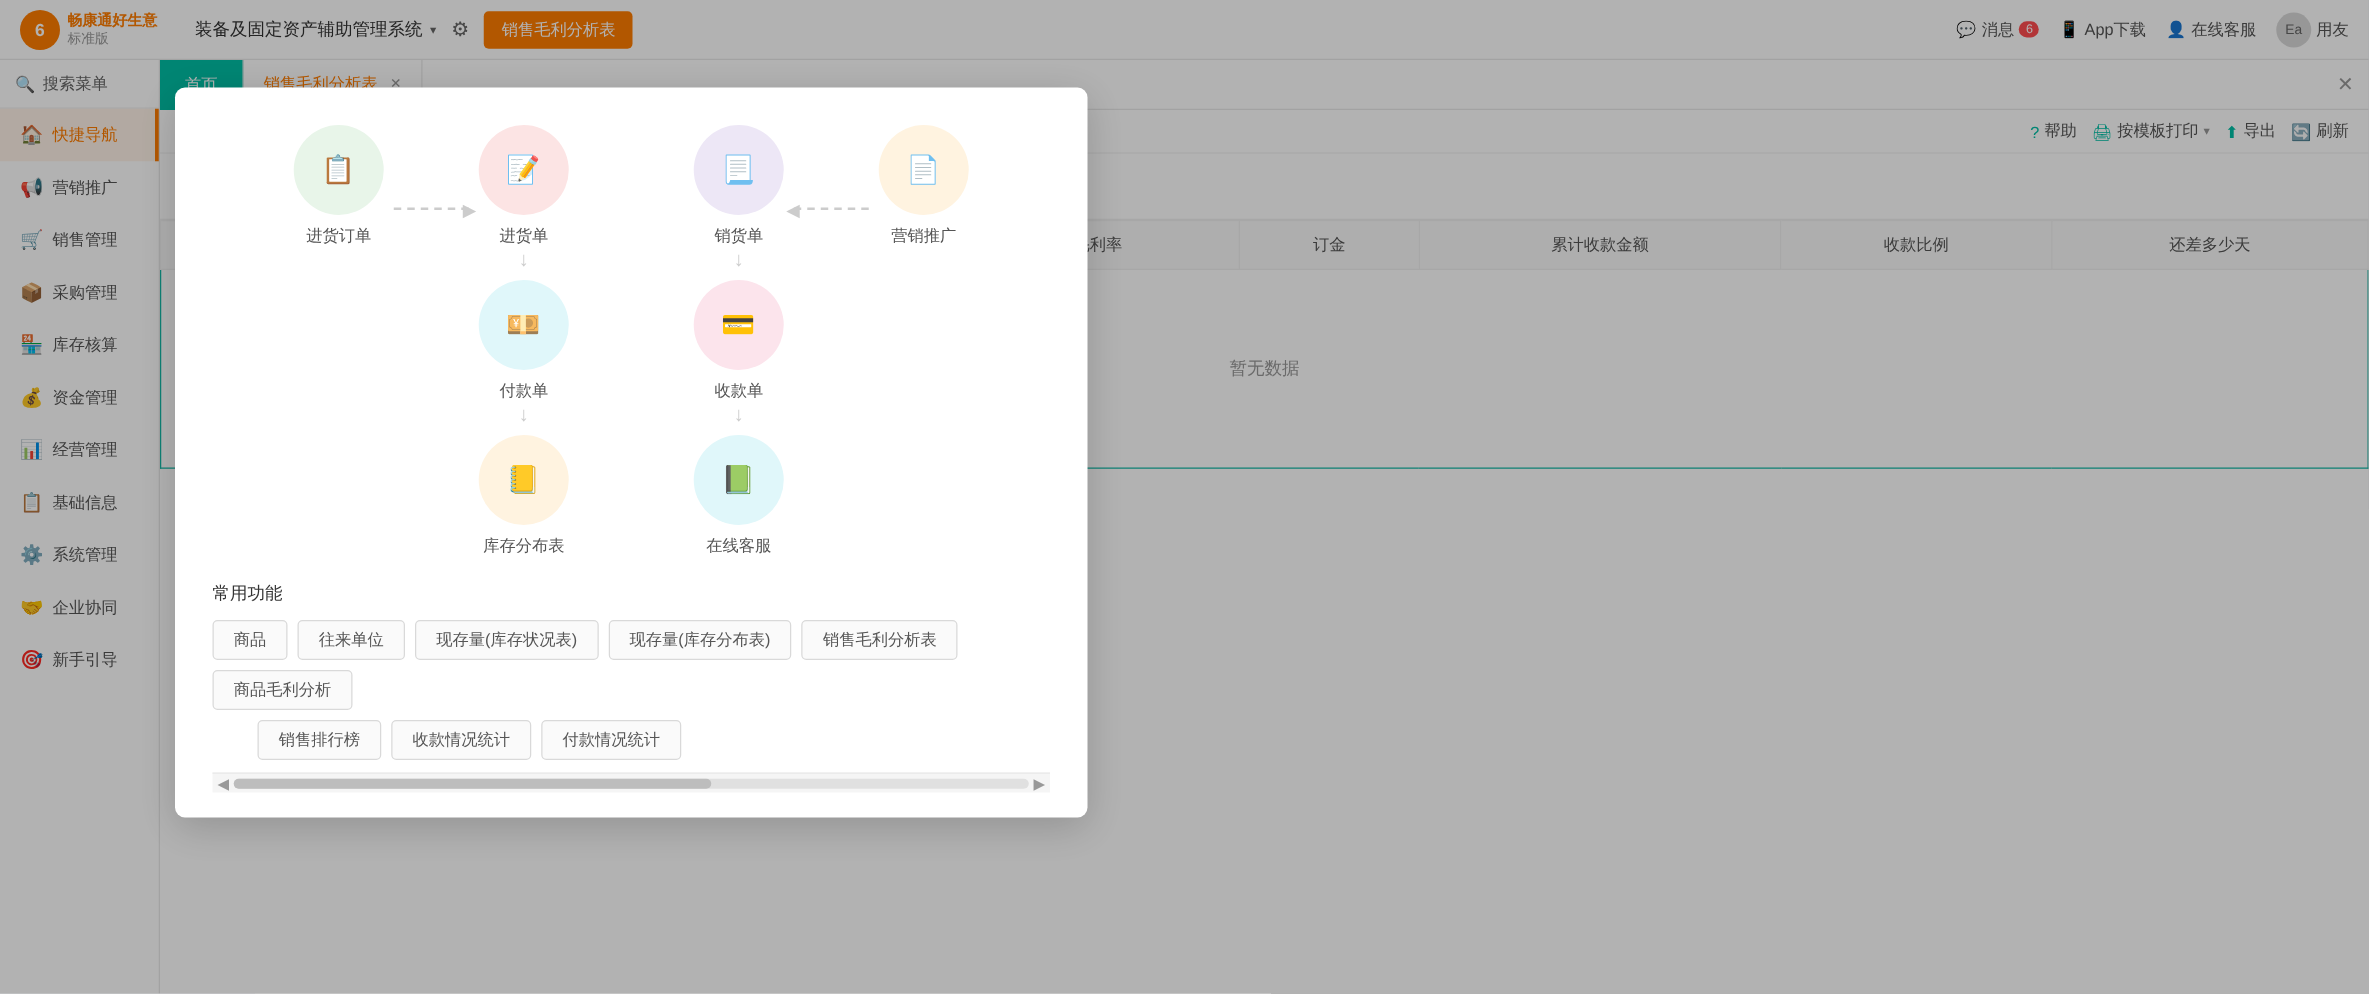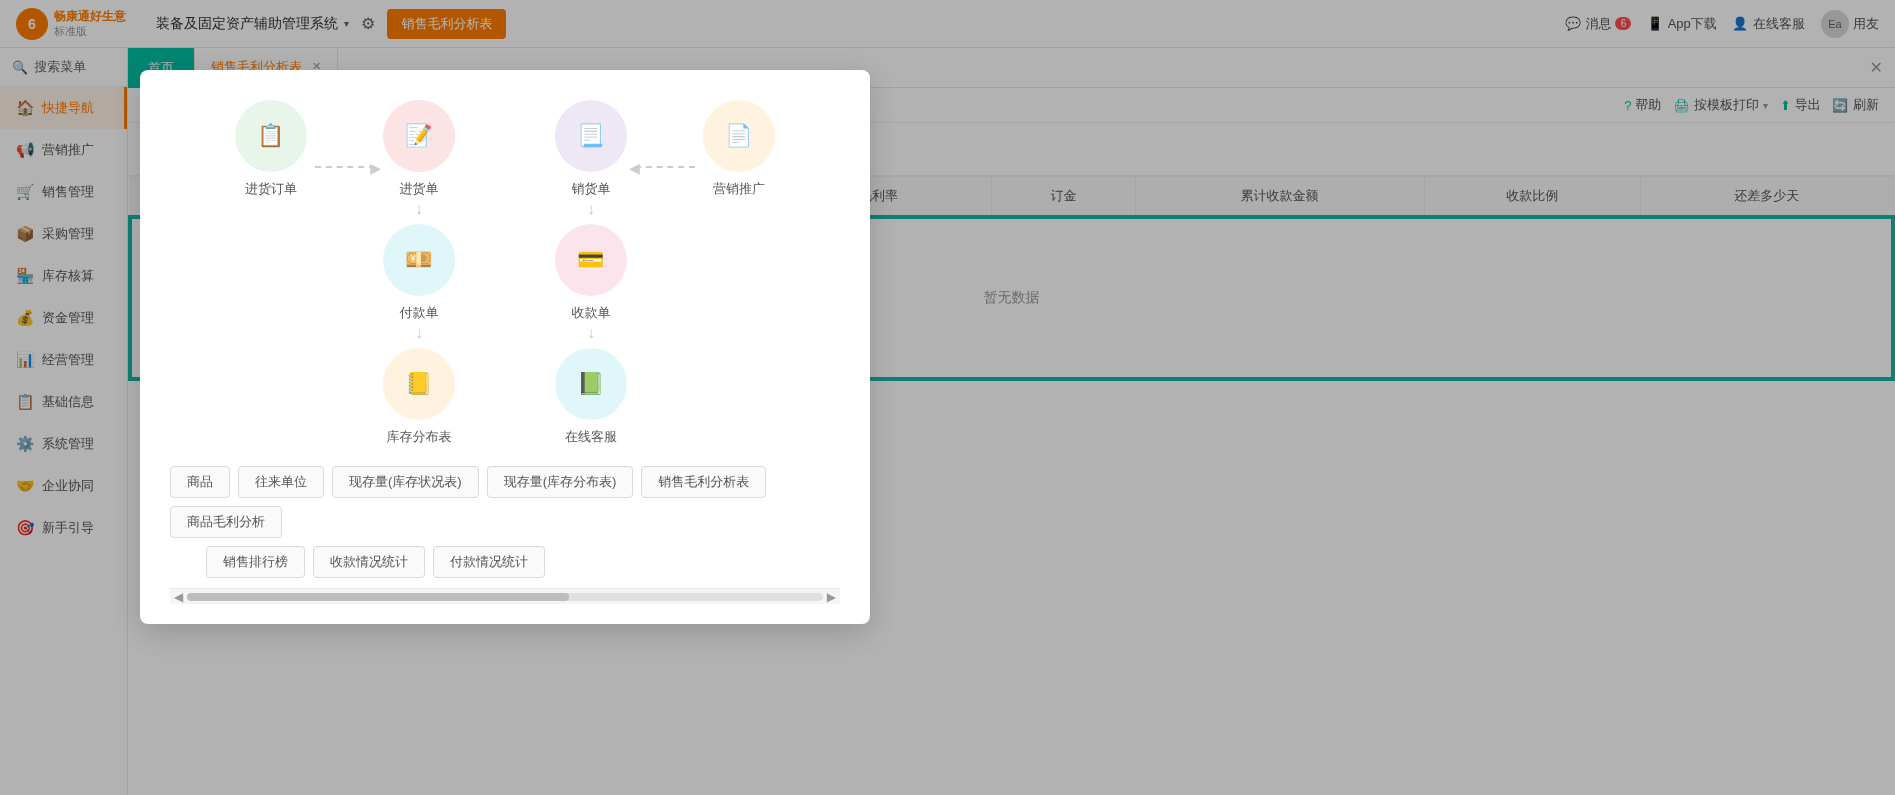--- a/index.html
+++ b/index.html
@@ -50,21 +50,21 @@
     .filter-input input { border: none; outline: none; font-size: 13px; width: 120px; color: #999; }
     .filter-select { display: flex; align-items: center; border: 1px solid #d9d9d9; border-radius: 4px; padding: 4px 8px; gap: 4px; background: #fff; min-width: 120px; cursor: pointer; color: #999; }
     .search-btn { background: #ff7d00; color: white; border: none; padding: 6px 16px; border-radius: 4px; cursor: pointer; font-size: 13px; }
     .setting-btn { background: #fff; color: #555; border: 1px solid #d9d9d9; padding: 6px 12px; border-radius: 4px; cursor: pointer; font-size: 13px; }
     .more-conditions { color: #00bfa5; cursor: pointer; font-size: 13px; display: flex; align-items: center; gap: 2px; }
 
     
     .table-container { flex: 1; background: #fff; margin: 0; overflow: auto; }
     .data-table { width: 100%; border-collapse: collapse; }
     .data-table th { background: #fafafa; border: 1px solid #f0f0f0; padding: 10px 12px; font-weight: 500; color: #555; font-size: 13px; text-align: center; white-space: nowrap; }
-    .data-table td { border: 4px solid #14b8a6; padding: 10px 12px; color: #555; font-size: 13px; text-align: center; }
+    .data-table td { border: 1px solid #14b8a6; padding: 10px 12px; color: #555; font-size: 13px; text-align: center; }
     .no-data { text-align: center; padding: 60px; color: #999; font-size: 14px; }
 
     
     .modal-overlay { position: fixed; top: 0; left: 0; right: 0; bottom: 0; background: rgba(0,0,0,0.3); z-index: 100; display: flex; align-items: flex-start; justify-content: flex-start; padding-top: 70px; padding-left: 140px; }
     .modal { background: #fff; border-radius: 8px; width: 730px; max-height: 600px; overflow-y: auto; box-shadow: 0 8px 32px rgba(0,0,0,0.18); position: relative; padding: 30px 30px 20px 30px; }
     .flow-circle { width: 72px; height: 72px; border-radius: 50%; display: flex; align-items: center; justify-content: center; font-size: 28px; margin-bottom: 8px; cursor: pointer; }
     .flow-circle.green { background: #e8f5e9; color: #43a047; }
     .flow-circle.red { background: #fce4e4; color: #e53935; }
     .flow-circle.purple { background: #ede7f6; color: #7b1fa2; }
     .flow-circle.orange { background: #fff3e0; color: #fb8c00; }
@@ -347,20 +347,21 @@
           </div>
           <div class="flow-label">在线客服</div>
         </div>
 
         <div style="width:76px;"></div>
         <div style="width:72px;"></div>
       </div>
     </div>
 
     <div class="common-section">
+      <div class="common-title">常用功能</div>
       <div class="common-buttons">
         <button class="common-btn">商品</button>
         <button class="common-btn">往来单位</button>
         <button class="common-btn">现存量(库存状况表)</button>
         <button class="common-btn">现存量(库存分布表)</button>
         <button class="common-btn">销售毛利分析表</button>
         <button class="common-btn">商品毛利分析</button>
       </div>
       <div class="common-buttons" style="margin-top:8px;padding-left:36px;">
         <button class="common-btn">销售排行榜</button>

